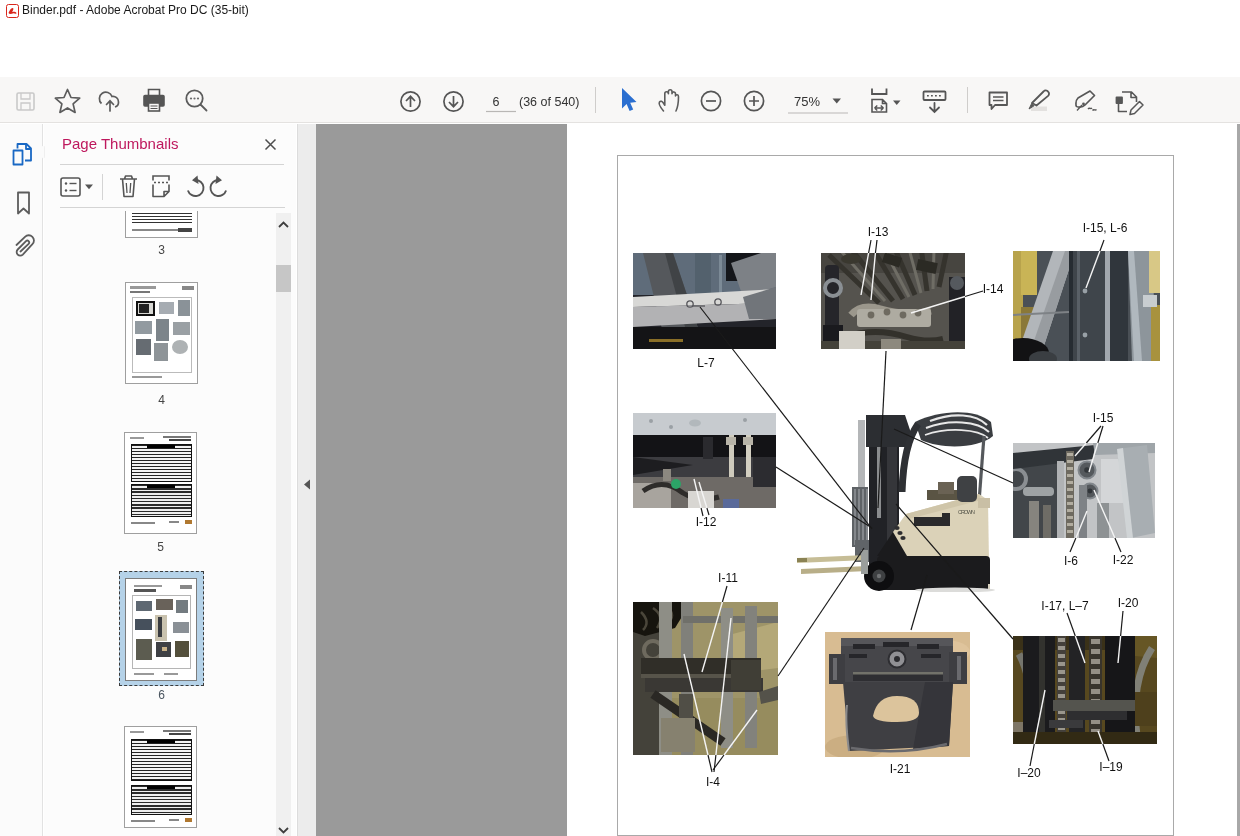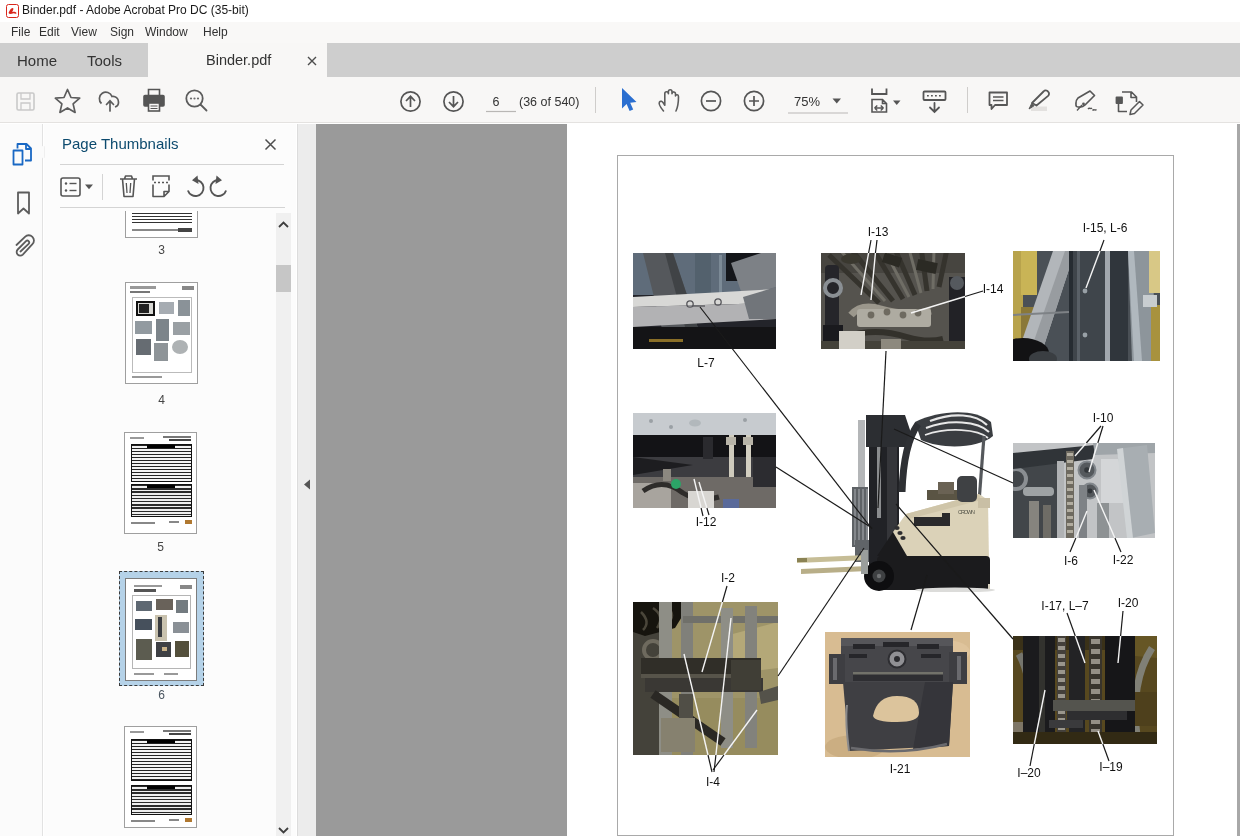--- a/index.html
+++ b/index.html
@@ -29,37 +29,20 @@
 </style>
 </head>
 <body>
 <div id="app">
   <div class="abs" id="titlebar"></div>
   <svg class="abs" style="left:6px;top:4px" width="13" height="14" viewBox="0 0 13 14">
     <rect x="0.5" y="0.5" width="12" height="13" rx="2" fill="#fff" stroke="#d9261c"></rect>
     <path d="M2.5 9 C3.5 6.5 5 4 6.5 4 C8 4 7.5 6 6 8 C8 7.5 10 8 10.5 9 C10.8 10 9 10 7.5 9.3 C5.5 9.8 3.5 10.5 2.5 9 Z" fill="#d9261c"></path>
   </svg>
   <div class="abs" id="titletxt">Binder.pdf - Adobe Acrobat Pro DC (35-bit)</div>
-  <div class="abs" id="menubar">
-    <span class="mitem" style="left:11px">File</span>
-    <span class="mitem" style="left:39px">Edit</span>
-    <span class="mitem" style="left:71px">View</span>
-    <span class="mitem" style="left:110px">Sign</span>
-    <span class="mitem" style="left:145px">Window</span>
-    <span class="mitem" style="left:203px">Help</span>
-  </div>
-  <div class="abs" id="tabbar">
-    <div id="activetab"></div>
-    <span class="tabtxt" style="left:17px">Home</span>
-    <span class="tabtxt" style="left:87px">Tools</span>
-    <span class="tabtxt" style="left:206px;font-size:14.5px">Binder.pdf</span>
-    <svg class="abs" style="left:306px;top:12px" width="12" height="12" viewBox="0 0 12 12">
-        <path d="M2 2 L10 10 M10 2 L2 10" stroke="#4d4d4d" stroke-width="1.4"></path>
-      </svg>
-  </div>
   <div class="abs" id="toolbar"></div>
   <svg class="abs" style="left:0;top:77px" width="1240" height="46" viewBox="0 0 1240 46">
   <g fill="none" stroke="#c9c9c9" stroke-width="1.6">
     <rect x="17" y="16" width="17" height="17" rx="1.5"></rect>
     <path d="M21 16 v6 h9 v-6 M21 33 v-7 h9 v7" stroke-width="1.3"></path>
   </g>
   <path d="M67.5 12.5 L71 20.5 L79.7 21.2 L73.1 26.9 L75.1 35.4 L67.5 30.9 L59.9 35.4 L61.9 26.9 L55.3 21.2 L64 20.5 Z" fill="none" stroke="#5c5c5c" stroke-width="1.7" stroke-linejoin="round"></path>
   <g fill="none" stroke="#5c5c5c" stroke-width="1.7">
     <path d="M101.5 26.5 a6.5 6.5 0 1 1 10.5 -7 a5.5 5.5 0 0 1 6.5 5.5 a5 5 0 0 1 -3.5 5"></path>
     <path d="M110 34 v-10 M106.5 27.5 l3.5 -3.7 l3.5 3.7" stroke-linecap="round"></path>
@@ -155,21 +138,21 @@
     <path d="M2 1.5 h11 v21 l-5.5 -5 l-5.5 5 Z" fill="none" stroke="#5c5c5c" stroke-width="1.8" stroke-linejoin="round"></path>
   </svg>
   <svg class="abs" style="left:12px;top:234px" width="24" height="26" viewBox="0 0 24 26">
     <path d="M4.5 11 L13 2.8 a5.2 5.2 0 0 1 7.4 7.4 L10.8 20.6 a3.6 3.6 0 0 1 -5.1 -5.1 L14 7.2 a1.8 1.8 0 0 1 2.6 2.6 L8.5 17.5" fill="none" stroke="#5c5c5c" stroke-width="1.8" stroke-linecap="round"></path>
   </svg>
   <svg class="abs" style="left:37px;top:146px" width="8" height="18" viewBox="0 0 8 18">
       <path d="M7 0 L1 6 L7 12 Z" fill="#fbfbfb" stroke="#e2e2e2" stroke-width="1"></path>
       <path d="M7 0 L1 6 L7 12" fill="#fbfbfb" stroke="#fbfbfb" stroke-width="2"></path>
     </svg>
 
-  <div class="abs" style="left:62px;top:135px;font-size:15px;color:#0c4a6e">Page Thumbnails</div>
+  <div class="abs" style="left:62px;top:135px;font-size:15px;color:#be185d">Page Thumbnails</div>
   <svg class="abs" style="left:264px;top:138px" width="13" height="13" viewBox="0 0 13 13">
       <path d="M1.5 1.5 L11.5 11.5 M11.5 1.5 L1.5 11.5" stroke="#4d4d4d" stroke-width="1.5"></path>
     </svg>
   <div class="abs" style="left:60px;top:164px;width:224px;height:1px;background:#d4d4d4"></div>
   <svg class="abs" style="left:58px;top:172px" width="185" height="30" viewBox="0 0 185 30">
     <g fill="none" stroke="#555" stroke-width="1.6">
       <rect x="3" y="6" width="19" height="18" rx="2"></rect>
       <circle cx="8" cy="11.5" r="1.2" fill="#555" stroke="none"></circle>
         <path d="M11.5 11.5 h7" stroke-width="1.4"></path>
       <circle cx="8" cy="18.5" r="1.2" fill="#555" stroke="none"></circle>
@@ -607,23 +590,23 @@
       <path d="M1034.3 744 L1045 690"></path>
       <path d="M1102.8 744 L1098 731"></path>
     </g>
   </svg>
 
   <div class="plabel" style="left:878px;top:225px;transform:translateX(-50%)">I-13</div>
   <div class="plabel" style="left:993px;top:282px;transform:translateX(-50%)">I-14</div>
   <div class="plabel" style="left:1105px;top:221px;transform:translateX(-50%)">I-15, L-6</div>
   <div class="plabel" style="left:706px;top:356px;transform:translateX(-50%)">L-7</div>
   <div class="plabel" style="left:706px;top:515px;transform:translateX(-50%)">I-12</div>
-  <div class="plabel" style="left:1103px;top:411px;transform:translateX(-50%)">I-10</div>
+  <div class="plabel" style="left:1103px;top:411px;transform:translateX(-50%)">I-15</div>
   <div class="plabel" style="left:1071px;top:554px;transform:translateX(-50%)">I-6</div>
   <div class="plabel" style="left:1123px;top:553px;transform:translateX(-50%)">I-22</div>
-  <div class="plabel" style="left:728px;top:571px;transform:translateX(-50%)">I-2</div>
+  <div class="plabel" style="left:728px;top:571px;transform:translateX(-50%)">I-11</div>
   <div class="plabel" style="left:713px;top:775px;transform:translateX(-50%)">I-4</div>
   <div class="plabel" style="left:900px;top:762px;transform:translateX(-50%)">I-21</div>
   <div class="plabel" style="left:1065px;top:599px;transform:translateX(-50%)">I-17, L–7</div>
   <div class="plabel" style="left:1128px;top:596px;transform:translateX(-50%)">I-20</div>
   <div class="plabel" style="left:1029px;top:766px;transform:translateX(-50%)">I–20</div>
   <div class="plabel" style="left:1111px;top:760px;transform:translateX(-50%)">I–19</div>
 </div>
 
 </body></html>

